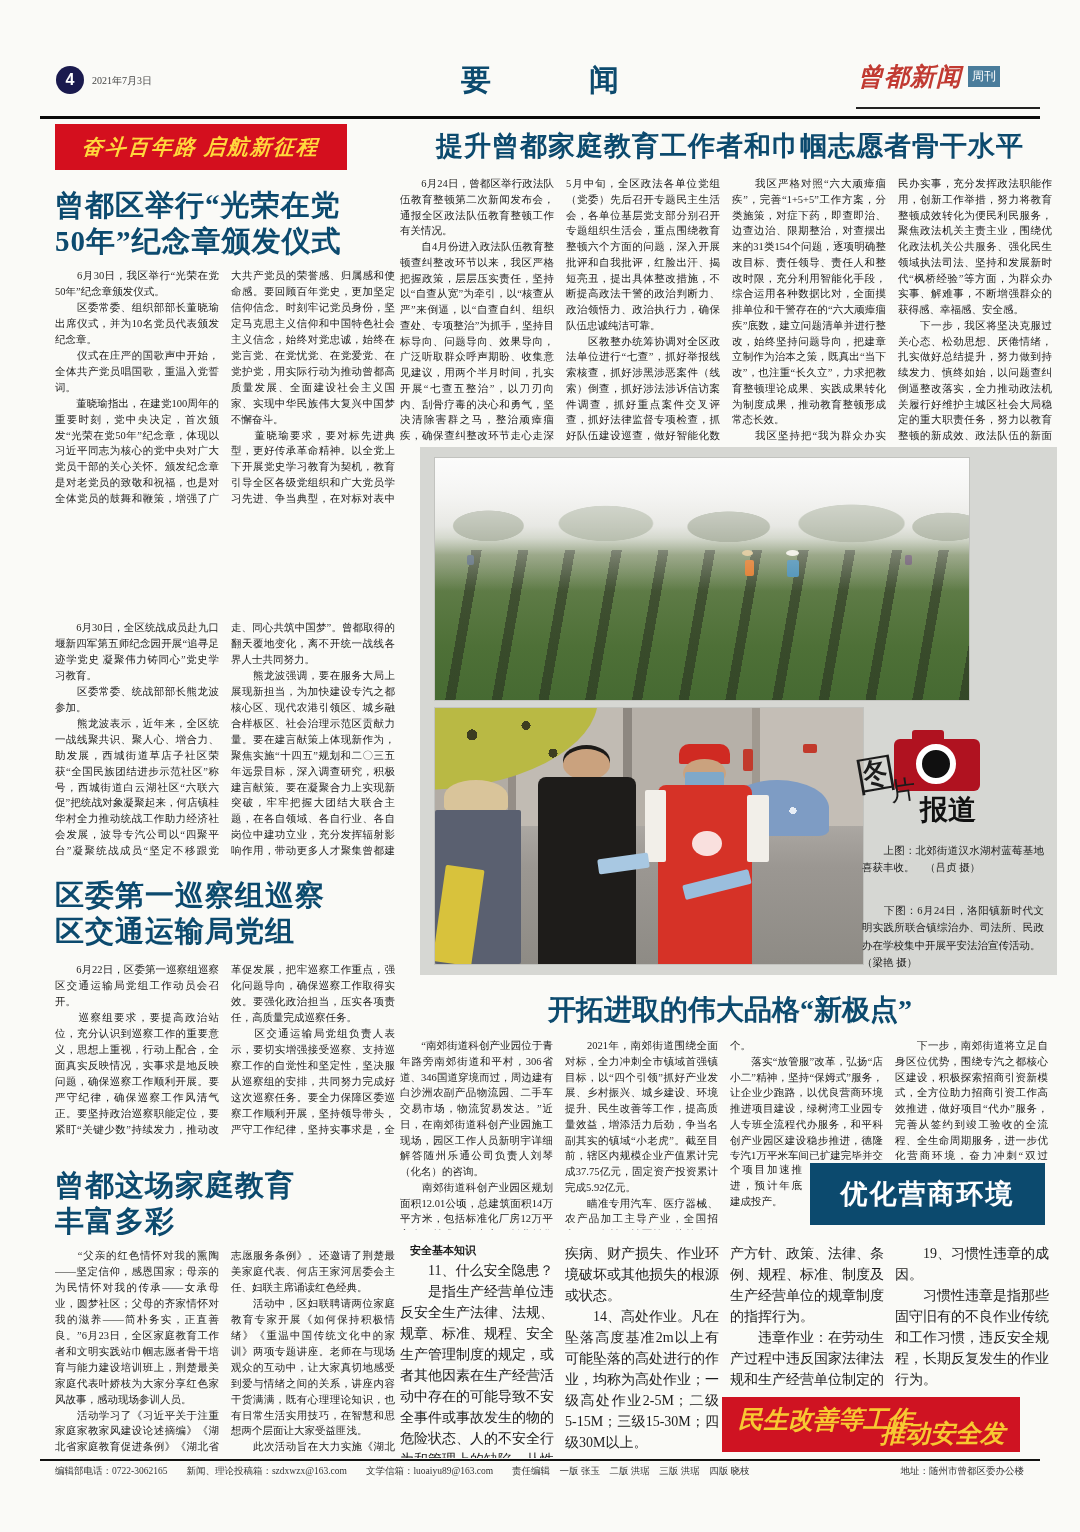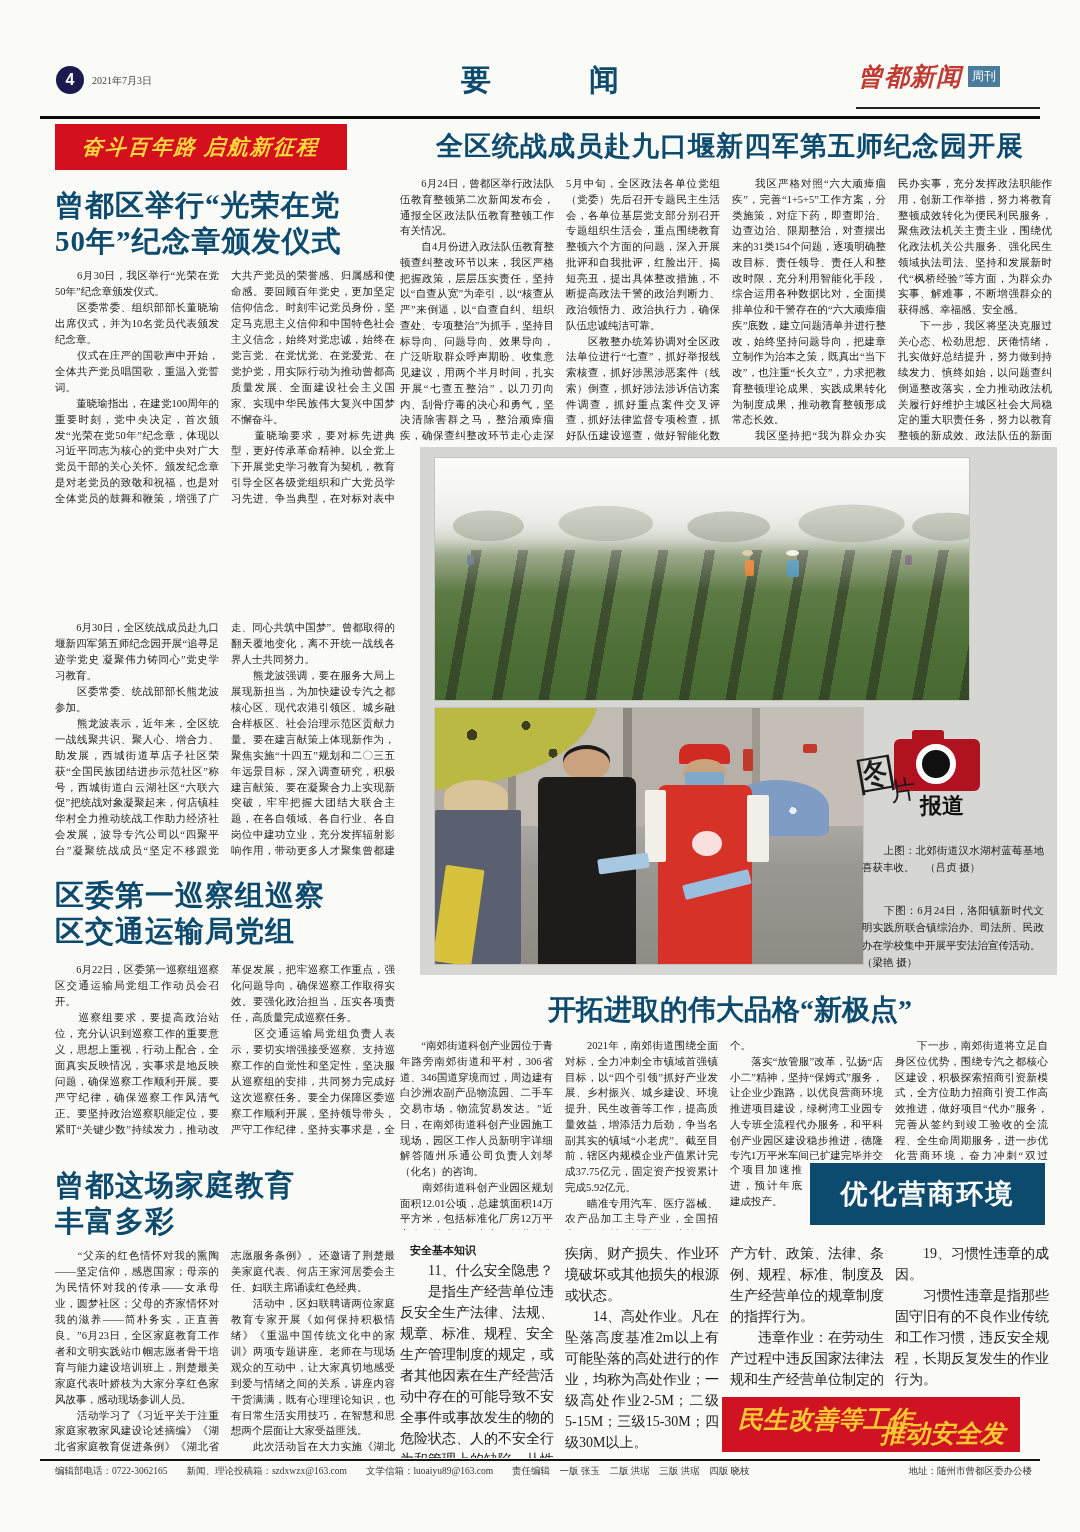--- a/index.html
+++ b/index.html
@@ -57,21 +57,21 @@
      radial-gradient(circle 5px at 75% 60%,#3d3d20 90%,transparent 91%),#b9b944;border-radius:0 0 100% 0;}
   .umb2{position:absolute;right:8%;top:28%;width:24%;height:22%;border-radius:50% 50% 10% 10%;
      background:radial-gradient(circle 4px at 30% 40%,#e8eef6 90%,transparent 91%),
      radial-gradient(circle 4px at 65% 55%,#e8eef6 90%,transparent 91%),#7e9cc4;}
   .stamp{left:436px;top:280px;width:150px;height:100px;}
   .cam-body{position:absolute;left:38px;top:12px;width:86px;height:52px;background:#b01220;border-radius:6px;}
   .cam-top{position:absolute;left:56px;top:3px;width:32px;height:13px;background:#b01220;border-radius:3px;}
   .cam-lens{position:absolute;left:60px;top:17px;width:40px;height:40px;border-radius:50%;background:#101010;border:6px solid #fff;box-sizing:border-box;}
   .stamp-tu{position:absolute;left:0;top:20px;font-size:40px;transform:rotate(-10deg);color:#1b1b1b;}
   .stamp-pian{position:absolute;left:34px;top:46px;font-size:26px;transform:rotate(-8deg);color:#1b1b1b;}
-  .stamp-bd{position:absolute;left:64px;top:64px;font-size:22px;font-family:"Liberation Sans",sans-serif;font-weight:900;color:#111;}
+  .stamp-bd{position:absolute;left:64px;top:64px;font-size:28px;font-family:"Liberation Sans",sans-serif;font-weight:900;color:#111;}
   .cap{position:absolute;left:442px;width:182px;font-size:10.5px;line-height:1.65;text-align:justify;}
   
   .nj-title{left:410px;top:991px;width:640px;text-align:center;font-size:28px;}
   .njc{position:absolute;width:153px;font-size:10.5px;line-height:1.5;text-align:justify;overflow:hidden;}
   .redbox{left:810px;top:1163px;width:235px;height:62px;background:#0c4a6e;display:flex;align-items:center;justify-content:center;}
   .redbox span{color:#fff;font-family:"Liberation Sans",sans-serif;font-weight:900;font-size:27px;letter-spacing:2px;}
   
   .sf-head{left:410px;top:1243px;width:150px;font-family:"Liberation Sans",sans-serif;font-weight:bold;font-size:11px;}
   .sfc{position:absolute;width:154px;font-size:14px;line-height:1.5;text-align:justify;overflow:hidden;font-family:Liberation Serif, serif;}
   .banner2{left:722px;top:1397px;width:298px;height:55px;background:#cf1322;overflow:hidden;}
@@ -124,21 +124,21 @@
 　　区交通运输局党组负责人表示，要切实增强接受巡察、支持巡察工作的自觉性和坚定性，坚决服从巡察组的安排，共同努力完成好这次巡察任务。要全力保障区委巡察工作顺利开展，坚持领导带头，严守工作纪律，坚持实事求是，全局上下按照巡察组的要求，全力搞好配合。要坚决把区委巡察工作要求落到实处，以风清气正的政治生态，推进交通运输事业高质量发展。
 　　会上，巡察组还对区交通运输局领导班子及其成员进行民主测评和问卷调查。（关大）</div>
 
   <div class="abs lh hed pre" style="top:1168px;">曾都这场家庭教育
 丰富多彩</div>
   <div class="abs lb body-text two-col pre" style="top:1248px;height:208px;">　　“父亲的红色情怀对我的熏陶——坚定信仰，感恩国家；母亲的为民情怀对我的传承——女承母业，圆梦社区；父母的齐家情怀对我的滋养——简朴务实，正直善良。”6月23日，全区家庭教育工作者和文明实践站巾帼志愿者骨干培育与能力建设培训班上，荆楚最美家庭代表叶娇枝为大家分享红色家风故事，感动现场参训人员。
 　　活动学习了《习近平关于注重家庭家教家风建设论述摘编》《湖北省家庭教育促进条例》《湖北省志愿服务条例》。还邀请了荆楚最美家庭代表、何店王家河居委会主任、妇联主席诵读红色经典。
 　　活动中，区妇联聘请两位家庭教育专家开展《如何保持积极情绪》《重温中国传统文化中的家训》两项专题讲座。老师在与现场观众的互动中，让大家真切地感受到爱与情绪之间的关系，讲座内容干货满满，既有心理理论知识，也有日常生活实用技巧，在智慧和思想两个层面让大家受益匪浅。
 　　此次活动旨在大力实施《湖北省家庭教育促进条例》《湖北省志愿服务条例》，弘扬社会主义家庭文明和助人为乐新风尚，进一步推进家庭教育和志愿服务工作创新发展，提升曾都家庭教育工作者和巾帼志愿者骨干水平。（晓枝）</div>
 
-  <div class="abs main-title hed">全区统战成员赴九口堰新四军第五师纪念园开展</div>
+  <div class="abs main-title hed">提升曾都家庭教育工作者和巾帼志愿者骨干水平</div>
   <div class="abs cols4" style="top:176px;height:266px;">
     <div class="c pre">　　6月24日，曾都区举行政法队伍教育整顿第二次新闻发布会，通报全区政法队伍教育整顿工作有关情况。
 　　自4月份进入政法队伍教育整顿查纠整改环节以来，我区严格把握政策，层层压实责任，坚持以“自查从宽”为牵引，以“核查从严”来倒逼，以“自查自纠、组织查处、专项整治”为抓手，坚持目标导向、问题导向、效果导向，广泛听取群众呼声期盼、收集意见建议，用两个半月时间，扎实开展“七查五整治”，以刀刃向内、刮骨疗毒的决心和勇气，坚决清除害群之马，整治顽瘴痼疾，确保查纠整改环节走心走深走实。
 　　全区政法各单位在职在编政法干警400人，通过谈心谈话广泛动员，确保思想发动全覆盖。4月底至</div>
     <div class="c pre">5月中旬，全区政法各单位党组（党委）先后召开专题民主生活会，各单位基层党支部分别召开专题组织生活会，重点围绕教育整顿六个方面的问题，深入开展批评和自我批评，红脸出汗、揭短亮丑，提出具体整改措施，不断提高政法干警的政治判断力、政治领悟力、政治执行力，确保队伍忠诚纯洁可靠。
 　　区教整办统筹协调对全区政法单位进行“七查”，抓好举报线索核查，抓好涉黑涉恶案件（线索）倒查，抓好涉法涉诉信访案件调查，抓好重点案件交叉评查，抓好法律监督专项检查，抓好队伍建设巡查，做好智能化数据筛查，坚持查实一个、处置一个、销号一个，确保件件有着落。</div>
     <div class="c pre">　　我区严格对照“六大顽瘴痼疾”，完善“1+5+5”工作方案，分类施策，对症下药，即查即治、边查边治、限期整治，对查摆出来的31类154个问题，逐项明确整改目标、责任领导、责任人和整改时限，充分利用智能化手段，综合运用各种数据比对，全面摸排单位和干警存在的“六大顽瘴痼疾”底数，建立问题清单并进行整改，始终坚持问题导向，把建章立制作为治本之策，既真出“当下改”，也注重“长久立”，力求把教育整顿理论成果、实践成果转化为制度成果，推动教育整顿形成常态长效。
 　　我区坚持把“我为群众办实事”作为政法队伍教育整顿的重要内容，切实改进政法机关作风，更好为</div>
     <div class="c pre">民办实事，充分发挥政法职能作用，创新工作举措，努力将教育整顿成效转化为便民利民服务，聚焦政法机关主责主业，围绕优化政法机关公共服务、强化民生领域执法司法、坚持和发展新时代“枫桥经验”等方面，为群众办实事、解难事，不断增强群众的获得感、幸福感、安全感。
 　　下一步，我区将坚决克服过关心态、松劲思想、厌倦情绪，扎实做好总结提升，努力做到持续发力、慎终如始，以问题查纠倒逼整改落实，全力推动政法机关履行好维护主城区社会大局稳定的重大职责任务，努力以教育整顿的新成效、政法队伍的新面貌，向党和人民满意的新业绩向建党100周年献礼。（洪琚 银川）</div>
@@ -226,15 +226,15 @@
 　　一味地想走捷径、对潜在危险熟视无睹、侥幸心理作祟、“艺高人胆大”、认为“习惯性违章不算违章”、认为不是检查、没人监督、按不按规章无所谓、粗枝大叶、不拘小节、违规冒险蛮干、班组安全管理不严。
 　　40、三无：个人无违章、岗位无隐患、班组无事故。</div>
 
   <div class="abs banner2">
     <span class="t1">民生改善等工作</span>
     <span class="t2">推动安全发展</span>
   </div>
 
   <div class="abs footer-rule"></div>
   <div class="abs footer" style="left:55px;">编辑部电话：0722-3062165　　新闻、理论投稿箱：szdxwzx@163.com　　文学信箱：luoaiyu89@163.com　　责任编辑　一版 张玉　二版 洪琚　三版 洪琚　四版 晓枝</div>
-  <div class="abs footer" style="right:48px;text-align:right;">地址：随州市曾都区委办公楼</div>
+  <div class="abs footer" style="right:56px;text-align:right;">地址：随州市曾都区委办公楼</div>
 
 </div>
 
 </body></html>

